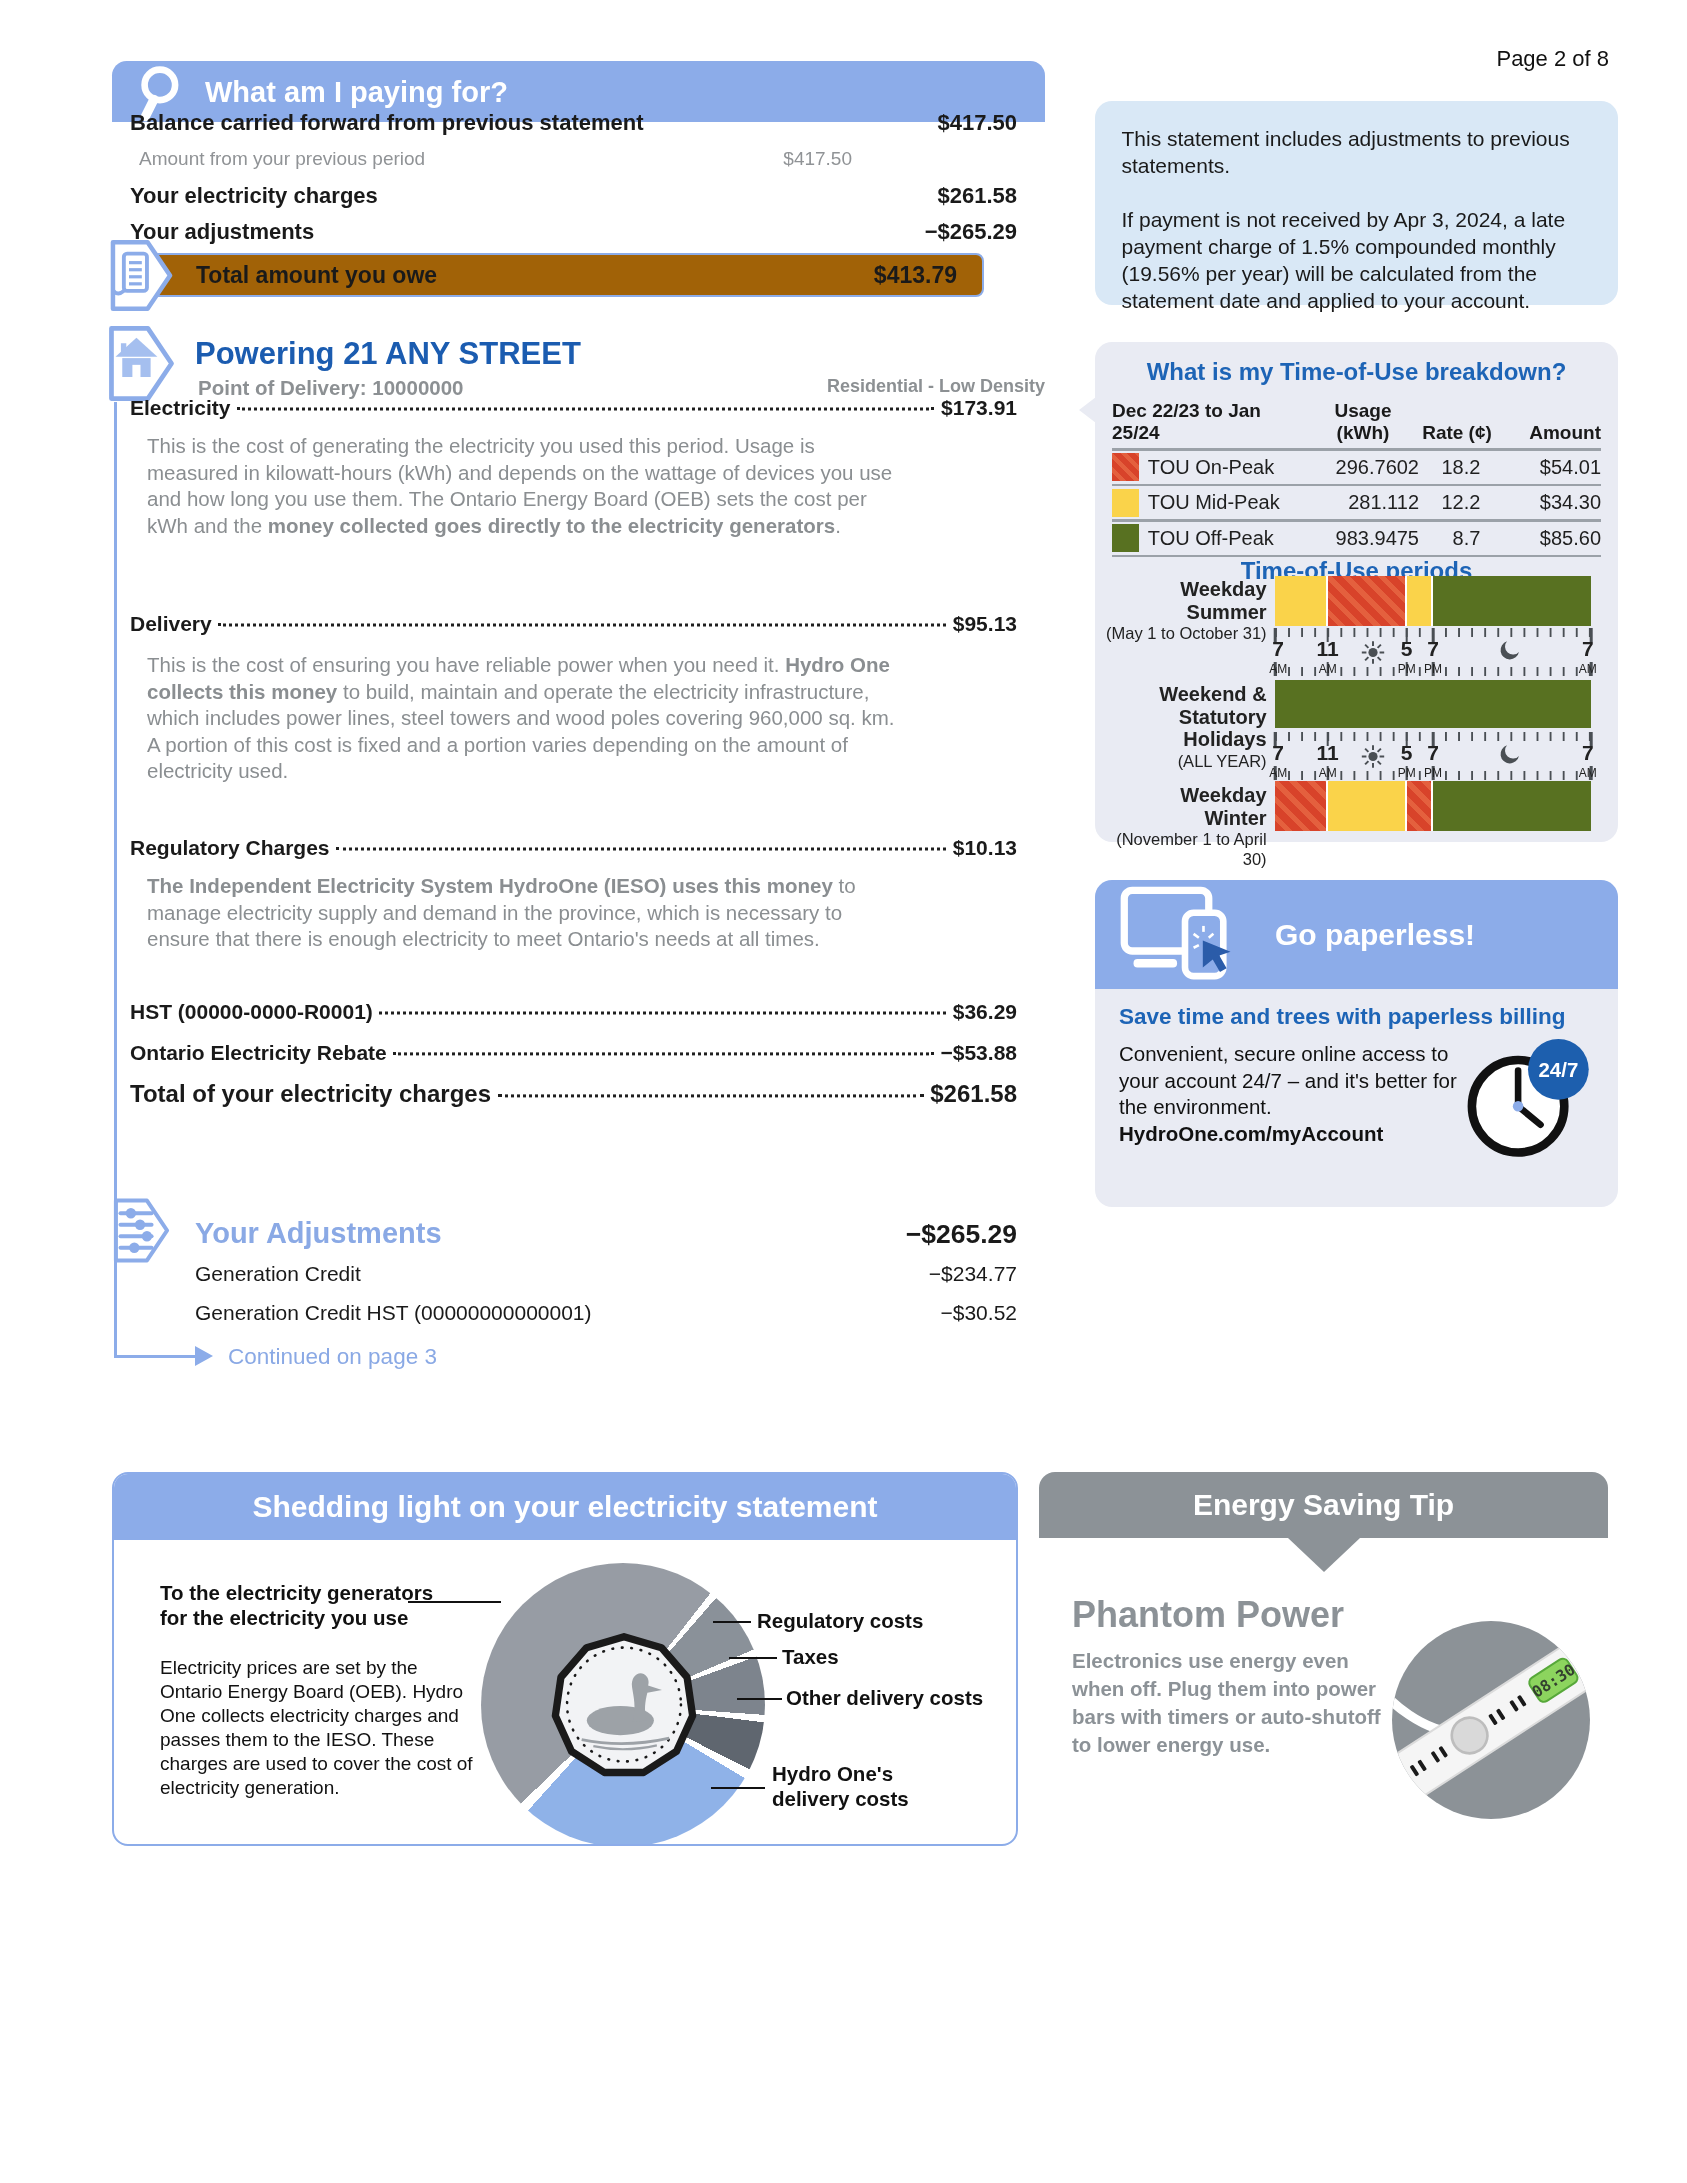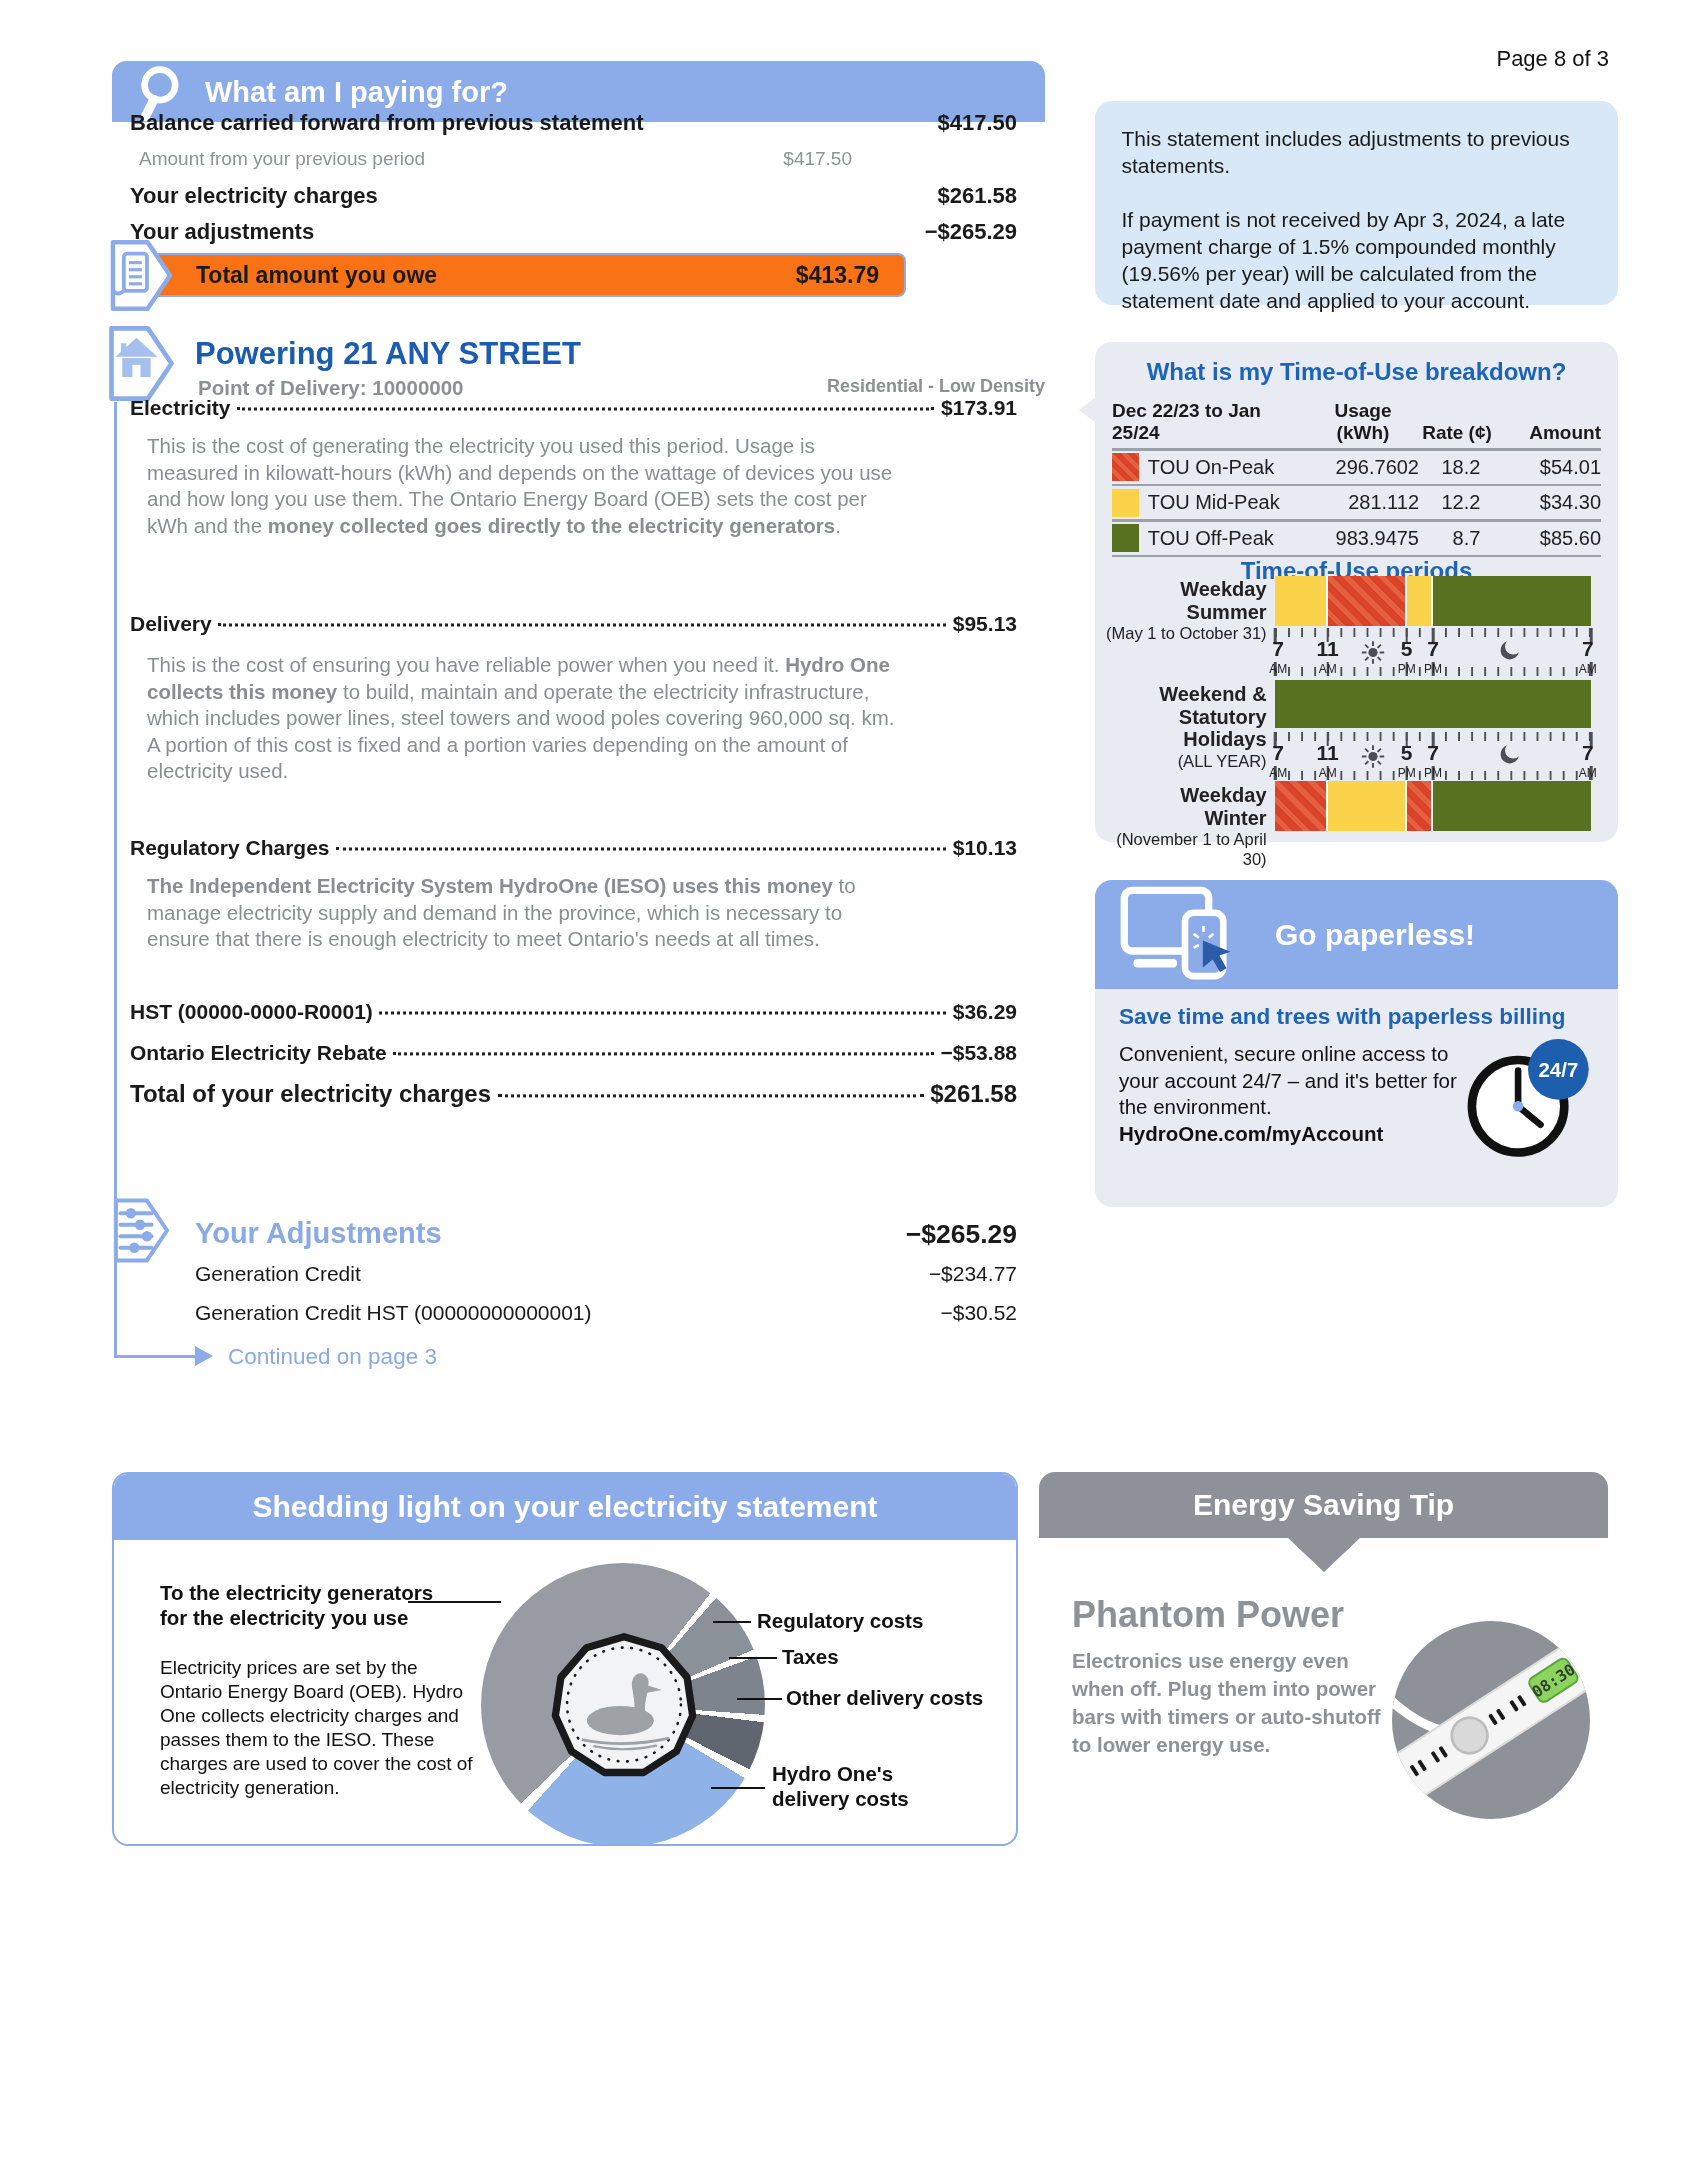--- a/index.html
+++ b/index.html
@@ -10,22 +10,22 @@
   .band{background:#8CACE9;border-radius:14.6px 14.6px 0 0;margin-top:20px;}
   .band-title{color:#fff;font-weight:700;}
   .hexicon{position:absolute;}
   .vline{position:absolute;width:2.6px;background:#8CACE9;}
   
   .srow{position:absolute;left:130px;right:670px;display:flex;align-items:baseline;}
   .srow .lab{font-weight:700;font-size:22px;}
   .srow .amt{margin-left:auto;font-weight:700;font-size:22px;}
   .srow.gray .lab{font-weight:400;font-size:19px;color:#909396;}
   .srow.gray .amt{font-weight:400;font-size:19px;color:#909396;margin-right:165px;}
-  .total-box{position:absolute;left:115px;top:253px;width:791px;height:44px;border:2.6px solid #8CACE9;
-             border-radius:8px;background:#f97316;display:flex;align-items:center;box-sizing:border-box;}
+  .total-box{position:absolute;left:115px;top:253px;width:869px;height:44px;border:2.6px solid #8CACE9;
+             border-radius:8px;background:#a16207;display:flex;align-items:center;box-sizing:border-box;}
   .total-box .lab{margin-left:79px;font-size:23px;font-weight:700;}
   .total-box .amt{margin-left:auto;margin-right:25px;font-size:23px;font-weight:700;}
   
   .crow{position:absolute;left:130px;right:670px;display:flex;align-items:baseline;}
   .crow .lab{font-weight:700;font-size:21px;white-space:nowrap;}
   .crow .lead{flex:1;border-bottom:3.3px dotted #1f1f1f;margin:0 6.6px;transform:translateY(-4.6px);}
   .crow .amt{font-weight:700;font-size:21px;white-space:nowrap;}
   .crow.big .lab,.crow.big .amt{font-size:24px;}
   .para{position:absolute;left:147px;width:754px;font-size:20.5px;line-height:26.5px;color:#8A8E91;}
   .para .b{font-weight:700;}
@@ -117,21 +117,21 @@
   
   .pow-title{position:absolute;left:195px;top:336px;font-size:31px;font-weight:700;color:#1B5CB0;}
   .pod{position:absolute;left:198px;top:376px;font-size:20.5px;font-weight:700;color:#8C9093;}
   .resclass{position:absolute;right:642px;top:376px;font-size:18px;font-weight:700;color:#8C9093;}
 </style>
 </head>
 <body>
 
 <div class="page">
 
-  <div class="pagelabel">Page 8 of 3</div>
+  <div class="pagelabel">Page 2 of 8</div>
 
   <div class="band abs" style="left:112px;top:41px;width:933px;height:61px;">
     <svg class="abs" style="left:20px;top:4px;" width="63" height="61" viewBox="0 0 95 92">
       <circle cx="42" cy="30" r="23" fill="none" stroke="#fff" stroke-width="10"></circle>
       <line x1="33" y1="52" x2="20" y2="78" stroke="#fff" stroke-width="14" stroke-linecap="round"></line>
     </svg>
     <span class="band-title abs" style="left:93px;top:14.6px;font-size:29px;">What am I paying for?</span>
   </div>
 
   <div class="srow" style="top:110px;">

